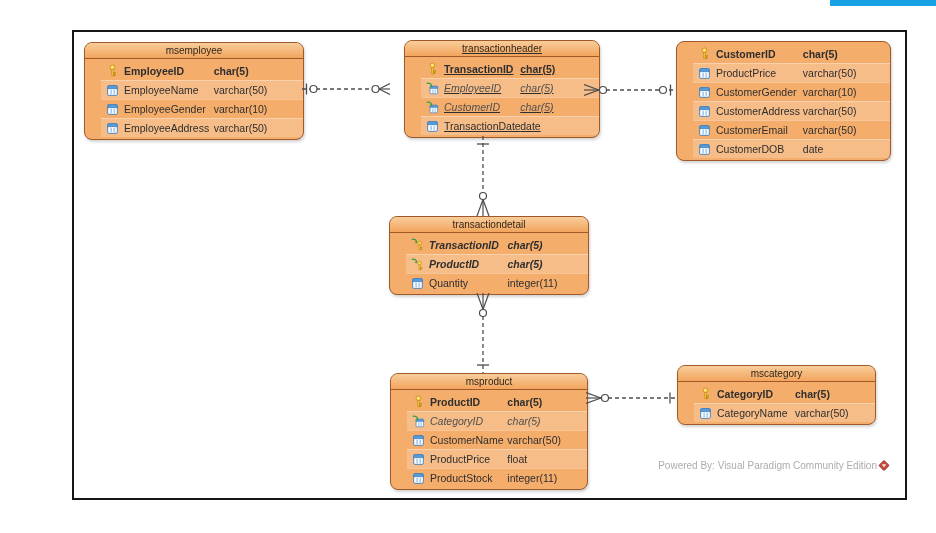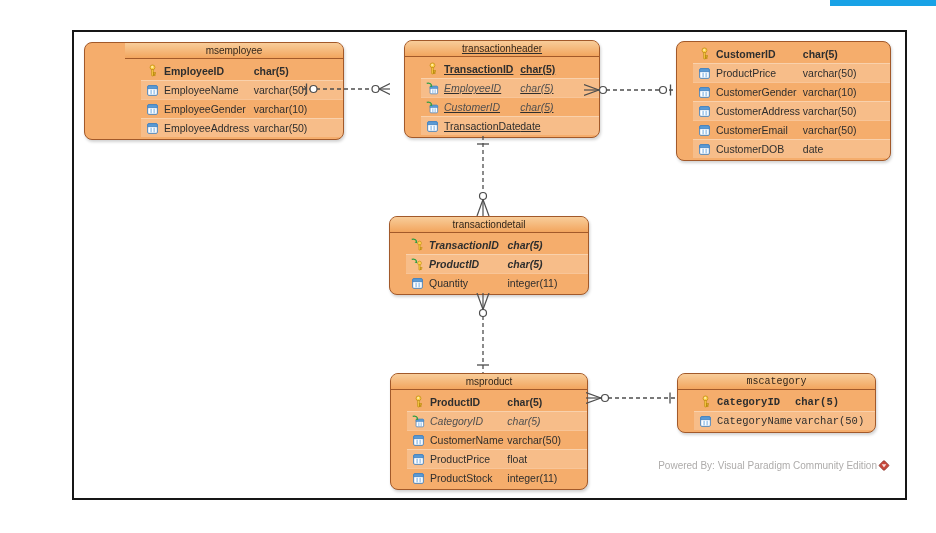--- a/index.html
+++ b/index.html
@@ -34,21 +34,21 @@
     justify-content:flex-end;font-size:10px;color:#aeacab;
   }
 </style>
 </head>
 <body>
 
 <div class="page">
   <div class="top-blue-bar"></div>
   <div class="frame"></div>
 
-  <div class="entity" style="left:84px;top:42px;width:218px;padding-left:40px;">
+  <div class="entity" style="left:84px;top:42px;width:218px;">
     <div class="entity-header">msemployee</div>
     <div class="entity-body">
         <div class="row key-primary">
           <span class="icon">
             <svg viewBox="0 0 14 14" width="13" height="13">
               <g fill="#ffd34d" stroke="#b8860b" stroke-width="0.7">
                 <circle cx="7" cy="3.6" r="2.6"></circle>
                 <rect x="6.1" y="5.8" width="1.8" height="7" rx="0.5"></rect>
                 <rect x="7.9" y="9.2" width="2.4" height="1.3"></rect>
                 <rect x="7.9" y="11.4" width="1.8" height="1.2"></rect>
@@ -363,21 +363,21 @@
               <rect x="4.6" y="6.2" width="1.9" height="5" fill="#aacdee"></rect>
               <rect x="7.9" y="6.2" width="1.9" height="5" fill="#aacdee"></rect>
             </svg>
           </span>
           <span class="col-name">ProductStock</span>
           <span class="col-type">integer(11)</span>
         </div>
       </div>
   </div>
 
-  <div class="entity" style="left:677px;top:373px;width:197px;font-family:Liberation Mono, monospace;">
+  <div class="entity" style="left:677px;top:365px;width:197px;">
     <div class="entity-header">mscategory</div>
     <div class="entity-body">
         <div class="row key-primary">
           <span class="icon">
             <svg viewBox="0 0 14 14" width="13" height="13">
               <g fill="#ffd34d" stroke="#b8860b" stroke-width="0.7">
                 <circle cx="7" cy="3.6" r="2.6"></circle>
                 <rect x="6.1" y="5.8" width="1.8" height="7" rx="0.5"></rect>
                 <rect x="7.9" y="9.2" width="2.4" height="1.3"></rect>
                 <rect x="7.9" y="11.4" width="1.8" height="1.2"></rect>

